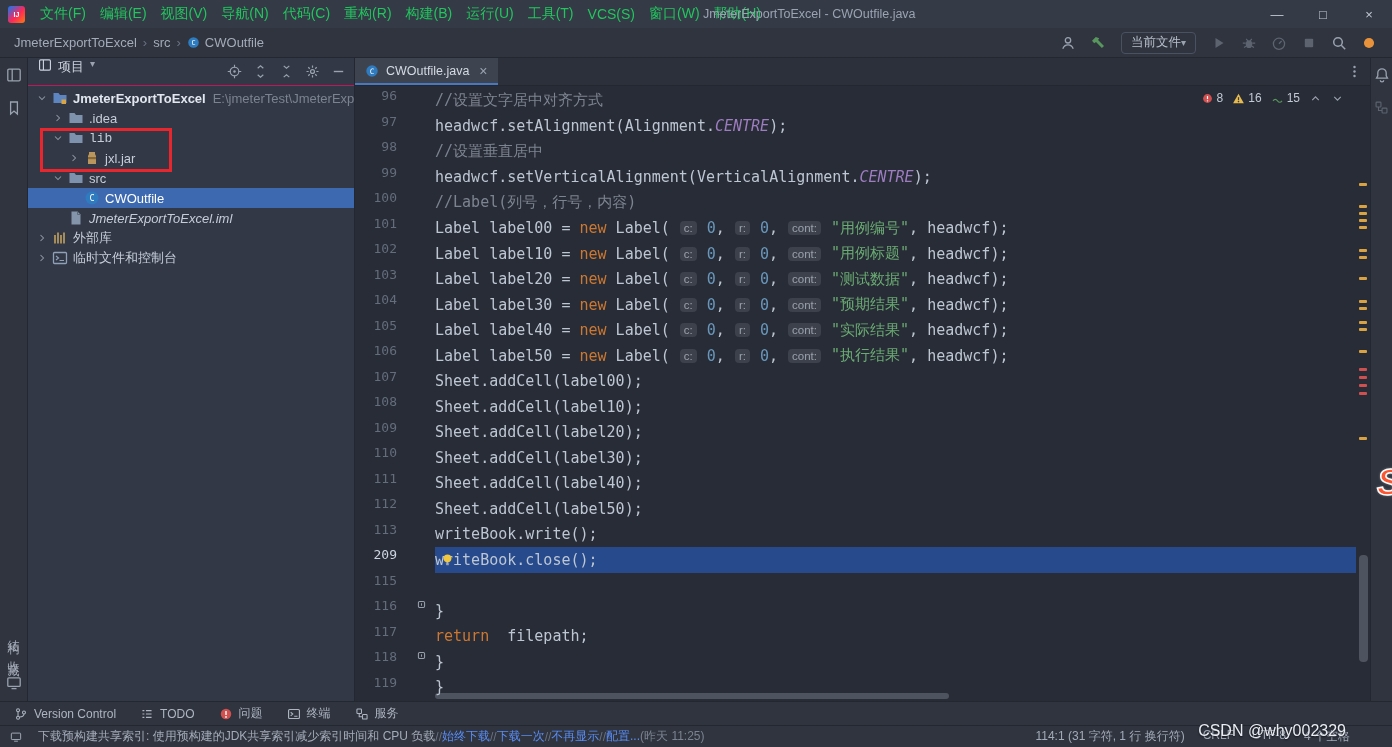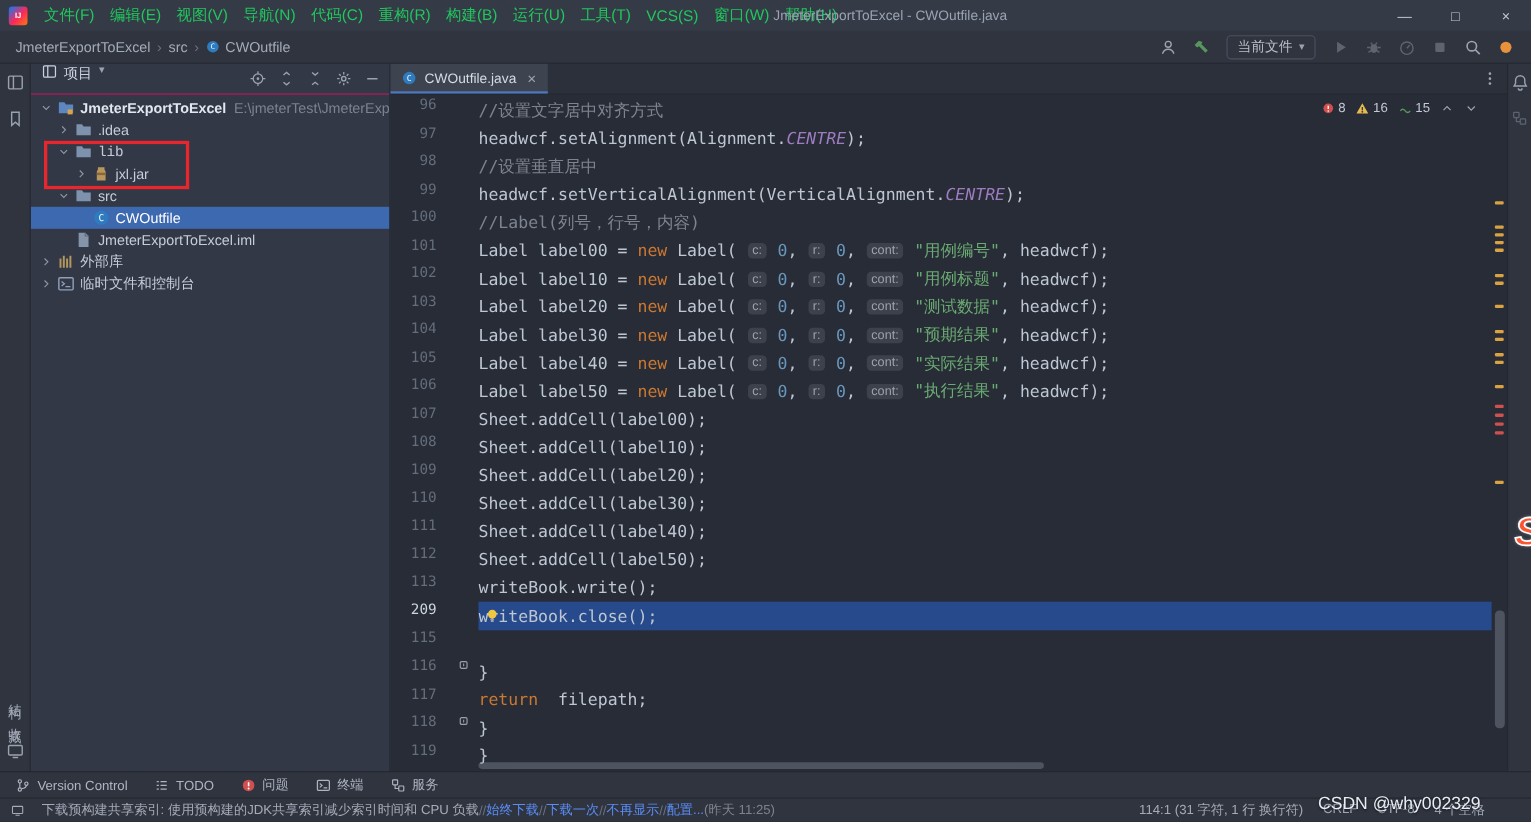--- a/index.html
+++ b/index.html
@@ -19,21 +19,21 @@
 
   
   .nav-row{height:30px;background:#2f343f;border-bottom:1px solid #23272f;display:flex;align-items:center;padding:0 10px 0 14px;flex:none}
   .crumb{font-size:13px;color:#a4abb8;display:flex;align-items:center}
   .crumb-item{display:flex;align-items:center;gap:5px}
   .crumb-sep{color:#6a7180;margin:0 6px}
   .nav-actions{margin-left:auto;display:flex;align-items:center;gap:4px}
   .icon-btn{width:26px;height:24px;display:flex;align-items:center;justify-content:center;color:#9aa2b0;border-radius:4px}
   .icon-btn.green{color:#57965c}
   .icon-btn.disabled{color:#5d6470}
-  .run-config{display:flex;align-items:center;gap:6px;border:1px solid #4a5161;border-radius:4px;padding:2px 9px;font-size:12.5px;color:#b9c0cc;margin:0 6px;height:22px}
+  .run-config{display:flex;align-items:center;gap:0;border:1px solid #4a5161;border-radius:4px;padding:2px 9px;font-size:12.5px;color:#b9c0cc;margin:0 6px;height:22px}
   .caret{font-size:10px;color:#9aa2b0}
 
   
   .main{flex:1;display:flex;min-height:0}
   .left-strip{width:28px;background:#2f343f;border-right:1px solid #23272f;display:flex;flex-direction:column;align-items:center;padding:8px 0 10px;gap:16px;flex:none}
   .right-strip{width:22px;background:#2f343f;border-left:1px solid #23272f;display:flex;flex-direction:column;align-items:center;padding:8px 0;gap:16px;flex:none}
   .strip-icon{color:#9aa2b0;width:17px;height:17px;display:flex;align-items:center;justify-content:center}
   .strip-icon.dim{color:#5d6470}
   .v-label{writing-mode:vertical-rl;text-orientation:upright;font-size:12px;color:#a4abb8;letter-spacing:3px;line-height:1}
   .spacer{flex:1}
@@ -338,21 +338,21 @@
           <div class="tree-row selected" style="padding-left: 38px;">
             <span class="chev"></span>
             <span class="t-ico">
               <svg width="16" height="16" viewBox="0 0 16 16">
                 <circle cx="8" cy="8" r="6.5" fill="#2f7bbf"></circle>
                 <text x="8" y="11" text-anchor="middle" font-size="8.5" fill="#ffffff" font-family="DejaVu Sans Mono, monospace">C</text>
               </svg>
             </span>
             <span class="t-label">CWOutfile</span>
           </div>
-          <div class="tree-row" style="padding-left: 22px;">
+          <div class="tree-row" style="padding-left: 22px; font-style: italic;">
             <span class="chev"></span>
             <span class="t-ico">
               <svg width="16" height="16" viewBox="0 0 16 16">
                 <path d="M3.5 1.5h6l3 3v10h-9z" fill="#8494ab"></path>
                 <path d="M9.5 1.5v3h3" fill="none" stroke="#5d6878"></path>
               </svg>
             </span>
             <span class="t-label">JmeterExportToExcel.iml</span>
           </div>
           <div class="tree-row" style="padding-left: 6px;">

